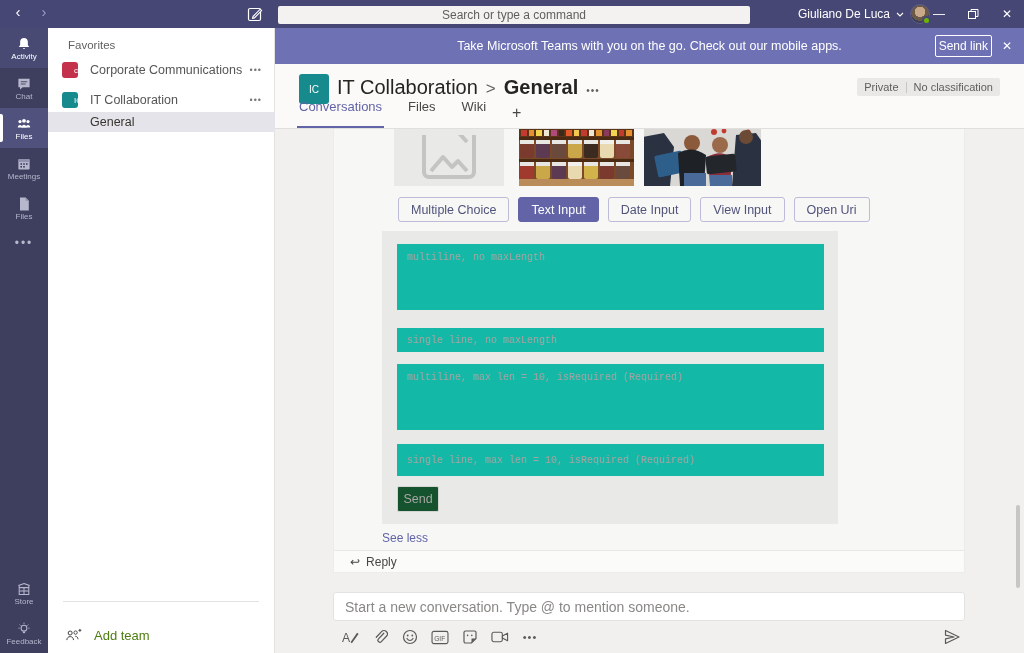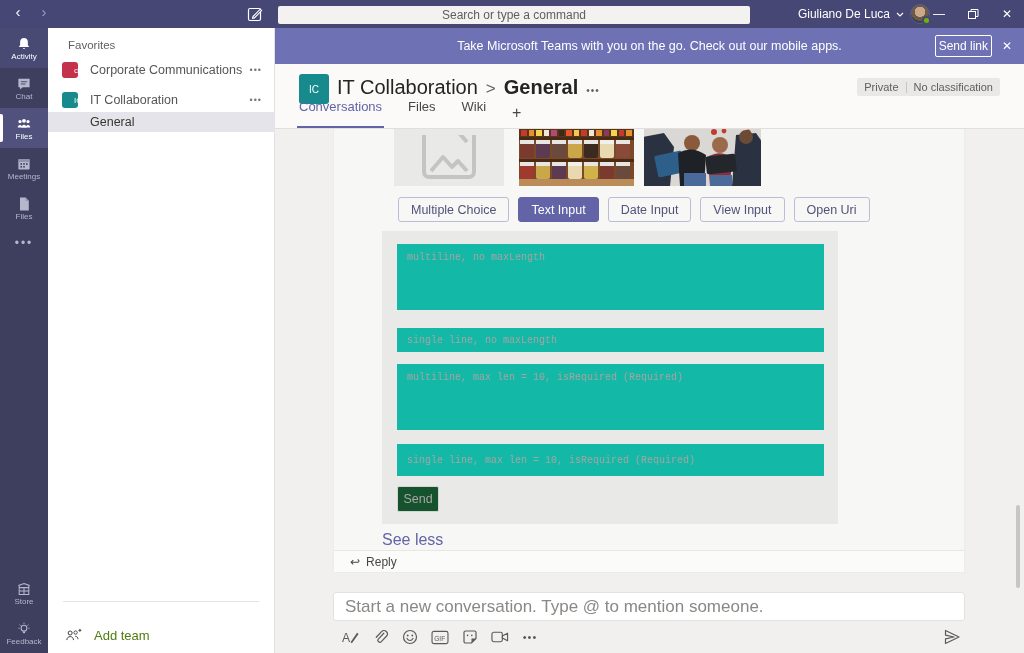--- a/index.html
+++ b/index.html
@@ -80,27 +80,27 @@
   .acard-btn { height:25px; padding:0 12px; border:1px solid #bcbcd8; border-radius:3px; background:#f7f7f6; color:#51537a; font-size:12.5px; display:flex; align-items:center; cursor:pointer; font-family:"Liberation Sans",sans-serif; }
   .acard-btn.primary { background:#6264a7; border-color:#6264a7; color:#fff; }
   .form-box { position:absolute; left:48px; top:102px; width:456px; height:293px; background:#e9e9e8; }
   .form-box textarea, .form-box input { position:absolute; left:15px; width:427px; border:none; background:#14b8a6; font-size:10px; color:#333; padding:8px 10px; outline:none; resize:none; font-family:Liberation Mono, monospace; }
   .form-box ::placeholder { color:#a6a4a2; }
   .f-ta1 { top:13px; height:66px; }
   .f-in1 { top:97px; height:24px; padding:0 10px !important; }
   .f-ta2 { top:133px; height:66px; }
   .f-in2 { top:213px; height:24px; padding:16px 10px !important; }
   .send-btn { position:absolute; left:15px; top:255px; width:42px; height:26px; background:#14532d; border:1px solid #d5d4d2; border-radius:2px; color:#a8a6a4; font-size:12.5px; display:flex; align-items:center; justify-content:center; }
-  .see-less { position:absolute; left:48px; top:402px; font-size:16px; color:#6264a7; cursor:pointer; }
+  .see-less { position:absolute; left:48px; top:402px; font-size:12px; color:#6264a7; cursor:pointer; }
   .reply-row { position:absolute; left:0; bottom:0; width:100%; height:22px; background:#fbfbfa; border-top:1px solid #e8e7e6; display:flex; align-items:center; cursor:pointer; }
   .reply-row .rlab { margin-left:16px; font-size:12px; color:#484644; display:flex; gap:6px; align-items:center; }
 
   
   .compose-box { position:absolute; left:58px; top:463px; width:632px; height:29px; background:#fff; border:1px solid #e3e2e1; border-radius:3px; }
-  .compose-box input { width:100%; height:100%; border:none; outline:none; background:transparent; font-size:17px; padding:10px 11px; color:#333; font-family:"Liberation Sans",sans-serif; }
+  .compose-box input { width:100%; height:100%; border:none; outline:none; background:transparent; font-size:14px; padding:10px 11px; color:#333; font-family:"Liberation Sans",sans-serif; }
   .compose-box input::placeholder { color:#8a8886; }
   .compose-bar { position:absolute; left:66px; top:499px; display:flex; gap:12px; align-items:center; }
   .cicon { width:18px; height:18px; display:flex; align-items:center; justify-content:center; color:#5a5a58; cursor:pointer; }
   .send-msg { position:absolute; left:668px; top:499px; width:18px; height:18px; cursor:pointer; }
   .scroll-thumb { position:absolute; left:741px; top:376px; width:4px; height:83px; background:#c6c6c5; border-radius:2px; }
 </style>
 </head>
 <body>
 
 <div id="app">

